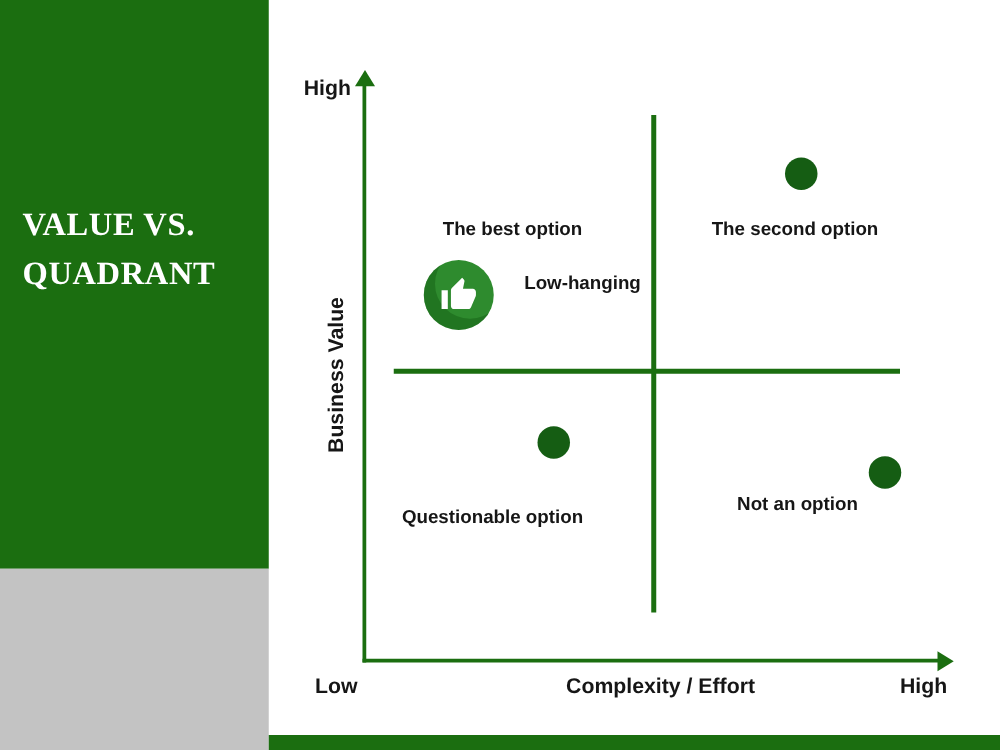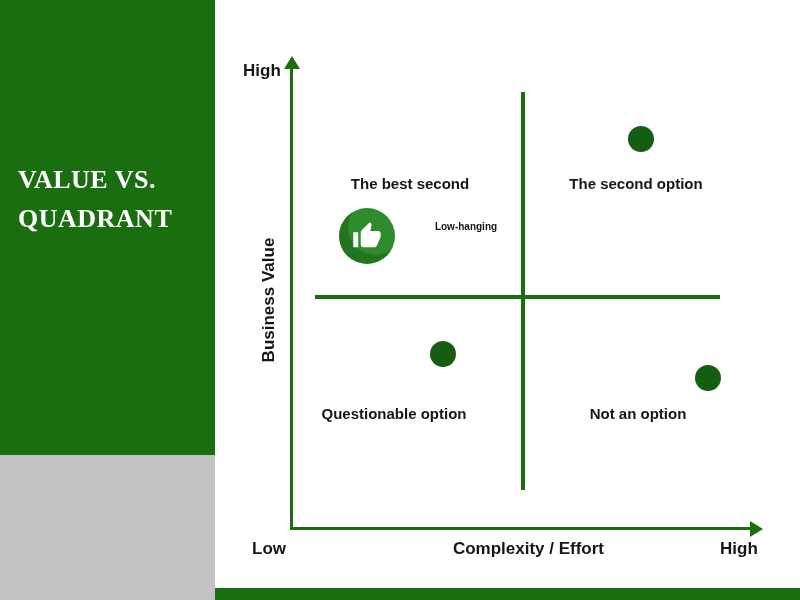--- a/index.html
+++ b/index.html
@@ -101,21 +101,21 @@
     position: absolute;
     width: 170px;
     text-align: center;
     font-weight: bold;
     font-size: 15px;
     color: #161616;
   }
   .q-best        { left: 325px; top: 175px; }
   .q-second      { left: 551px; top: 175px; }
   .q-questionable{ left: 309px; top: 405px; }
-  .q-not         { left: 553px; top: 405px; }
+  .q-not         { left: 553px; top: 395px; }
 
   
   .dot {
     position: absolute;
     width: 26px; height: 26px;
     border-radius: 50%;
     background: #155d13;
   }
   .dot-top-right    { left: 628px; top: 126px; }
   .dot-bottom-left  { left: 430px; top: 341px; }
@@ -130,21 +130,21 @@
     box-shadow: inset 9px -9px 0 0 rgba(0, 60, 0, 0.28);
     display: flex; align-items: center; justify-content: center;
   }
   .badge svg { width: 30px; height: 30px; fill: #ffffff; }
 
   .badge-caption {
     position: absolute; left: 411px; top: 216px;
     width: 110px;
     text-align: center;
     font-weight: bold;
-    font-size: 10px;
+    font-size: 15px;
     line-height: 22px;
     color: #161616;
   }
 </style>
 </head>
 <body>
 
 <div class="sidebar">
   <div class="sidebar-title">
     <div>VALUE VS.</div>
@@ -167,21 +167,21 @@
 <div class="axis-end-label lbl-high-top">High</div>
 <div class="y-axis-title">Business Value</div>
 
 <div class="axis-end-label lbl-low">Low</div>
 <div class="x-axis-title">Complexity / Effort</div>
 <div class="axis-end-label lbl-high-right">High</div>
 
 <div class="divider-v"></div>
 <div class="divider-h"></div>
 
-<div class="q-label q-best">The best second</div>
+<div class="q-label q-best">The best option</div>
 <div class="q-label q-second">The second option</div>
 <div class="q-label q-questionable">Questionable option</div>
 <div class="q-label q-not">Not an option</div>
 
 <div class="dot dot-top-right"></div>
 <div class="dot dot-bottom-left"></div>
 <div class="dot dot-bottom-right"></div>
 
 <div class="badge">
   <svg viewBox="0 0 24 24" aria-hidden="true">

